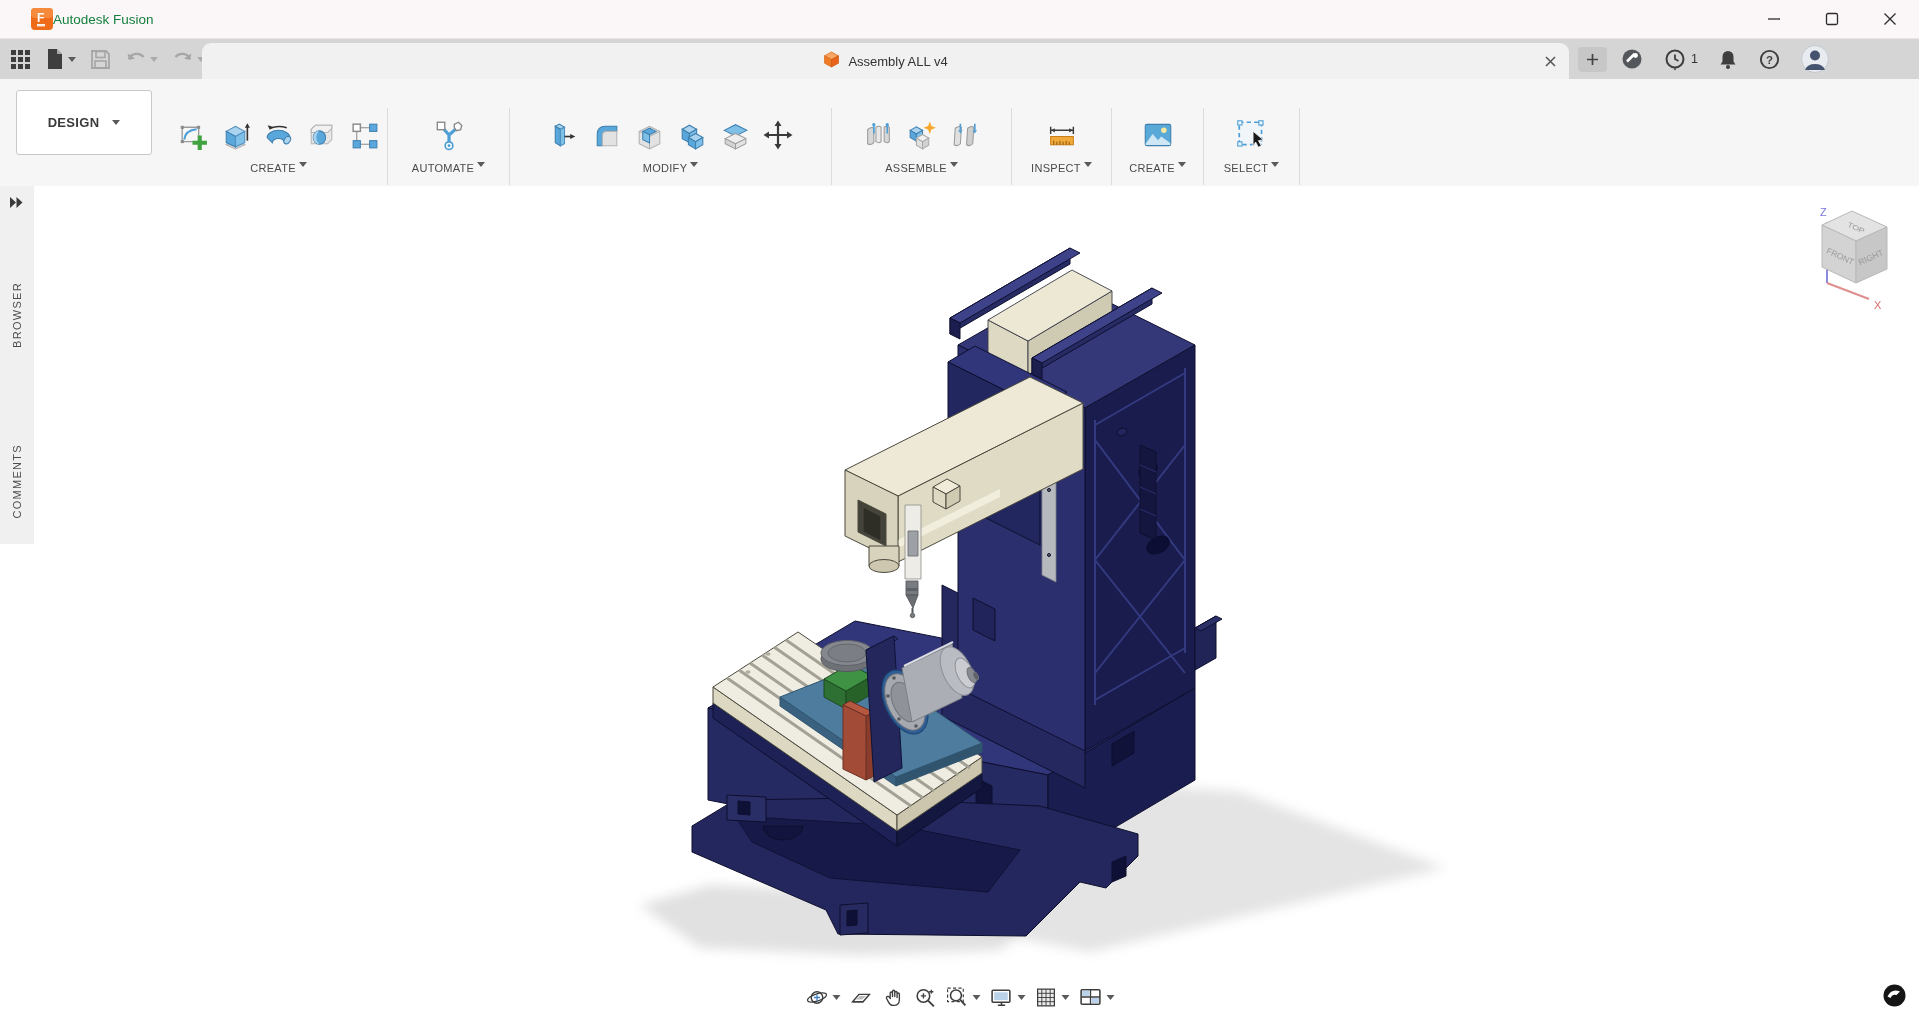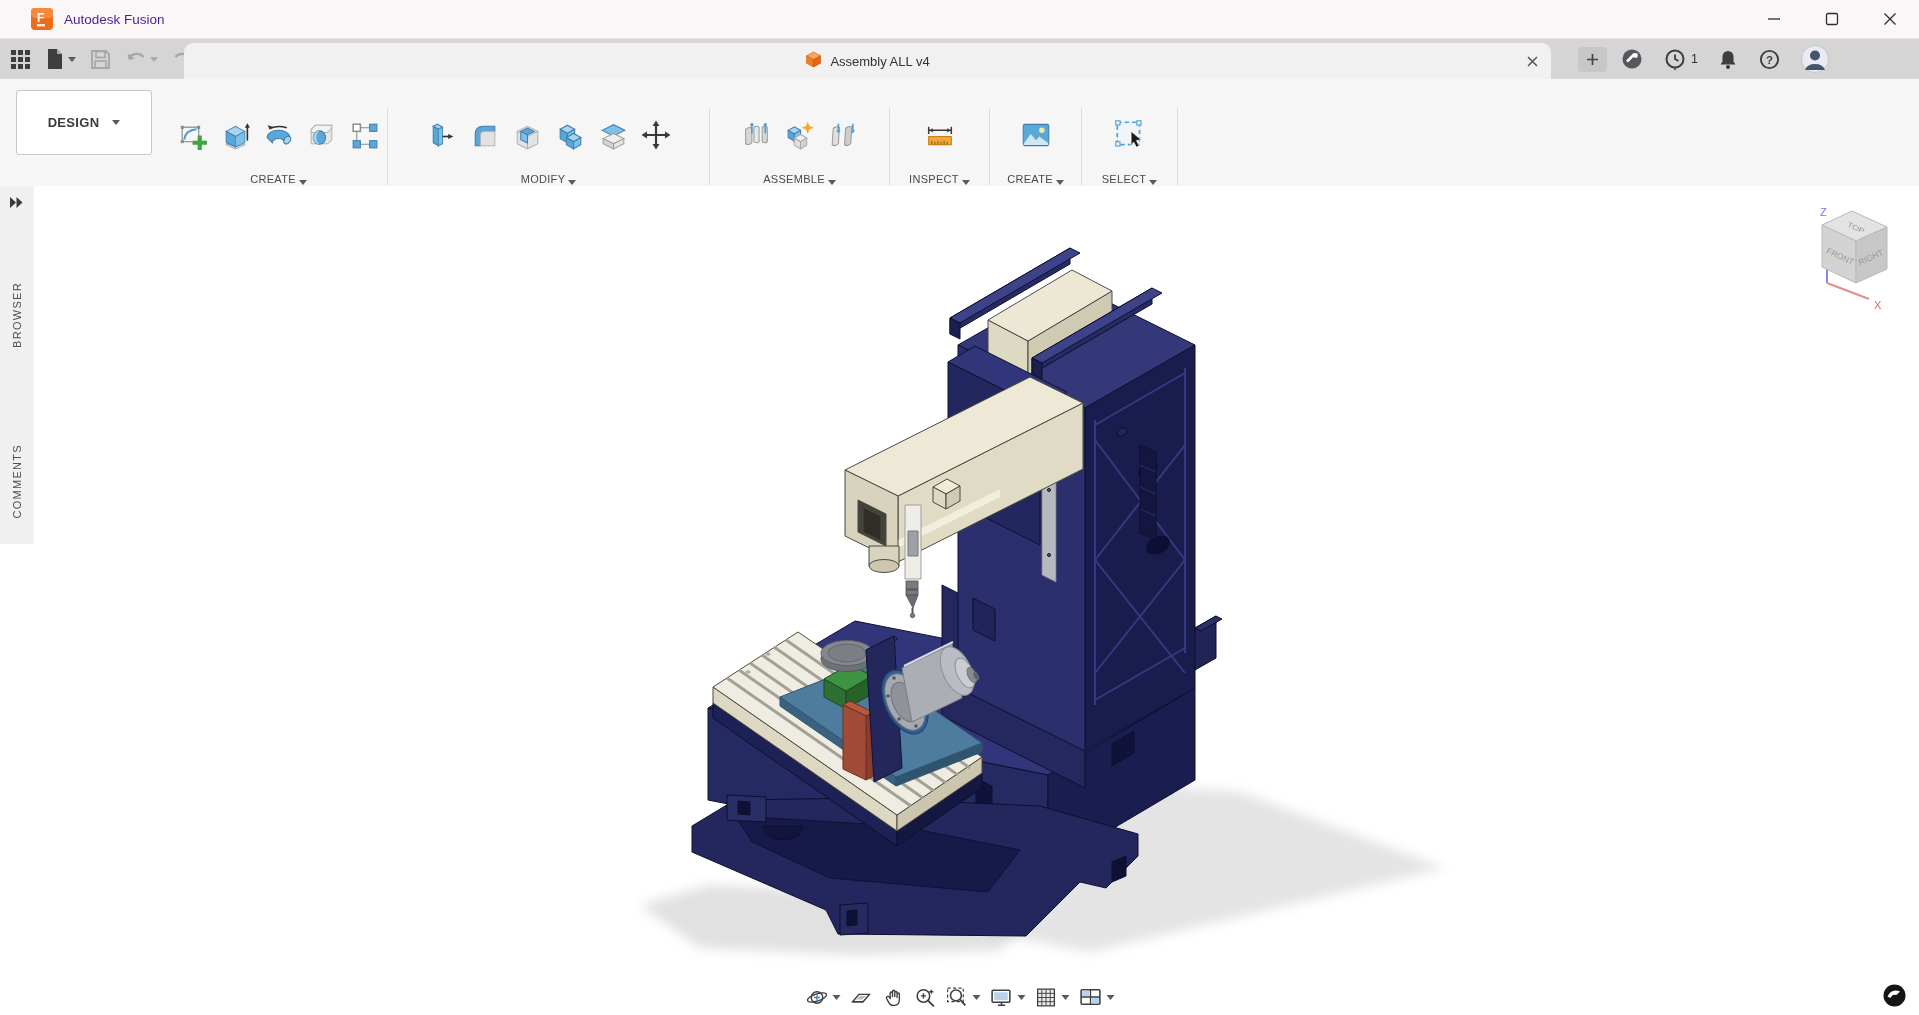--- a/index.html
+++ b/index.html
@@ -1,48 +1,48 @@
 <!DOCTYPE html>
 <html><head>
 <meta charset="utf-8">
 <style>
   html,body{margin:0;padding:0;}
   body{width:1919px;height:1015px;overflow:hidden;background:#fff;
        font-family:"Liberation Sans",sans-serif;-webkit-font-smoothing:antialiased;position:relative;}
   
   .titlebar{height:38px;background:#fbf7f8;border-bottom:1px solid #e9e4e6;display:flex;align-items:center;position:relative;}
   .titlebar .logo{margin-left:31px;width:22px;height:22px;display:inline-flex;}
-  .titlebar .apptitle{margin-left:11px;font-size:13.5px;color:#4c1d95;}
+  .titlebar .apptitle{font-size:13.5px;color:#15803d;}
   .wincontrols{position:absolute;right:0;top:0;height:100%;display:flex;}
   .wincontrols .wbtn{width:58px;height:100%;display:flex;align-items:center;justify-content:center;color:#2c2c2c;}
   
   .apptoolbar{height:40px;background:#d5d5d5;position:relative;}
   .tb-left{position:absolute;left:10px;top:0;height:40px;display:flex;align-items:center;gap:14px;}
   .tbtn{display:inline-flex;align-items:center;gap:3px;color:#3e3e3e;}
   .tbtn.disabled{color:#a6a6a6;}
   .car{width:0;height:0;border-left:4px solid transparent;border-right:4px solid transparent;border-top:5px solid #5a5a5a;display:inline-block;}
   .tbtn.disabled .car{border-top-color:#ababab;}
-  .doctab{position:absolute;left:184px;top:4px;height:36px;width:1367px;background:#f1f1f1;border-radius:9px 9px 0 0;display:flex;align-items:center;justify-content:center;gap:8px;}
+  .doctab{position:absolute;left:202px;top:4px;height:36px;width:1367px;background:#f1f1f1;border-radius:9px 9px 0 0;display:flex;align-items:center;justify-content:center;gap:8px;}
   .doctab .dtitle{font-size:13px;color:#333;}
   .tab-close{position:absolute;right:10px;top:9px;width:18px;height:18px;display:flex;align-items:center;justify-content:center;color:#555;}
   .tab-add{position:absolute;left:1578px;top:8px;width:29px;height:25px;background:#c7c7c7;border-radius:4px;display:flex;align-items:center;justify-content:center;color:#444;}
   .tb-right{position:absolute;left:1620px;top:0;height:40px;display:flex;align-items:center;gap:19px;color:#454545;}
   .badge{font-size:12.5px;color:#333;margin-left:1px;}
   
   .ribbon{height:107px;background:#f6f6f6;border-bottom:1px solid #d6d6d6;position:relative;}
   .workspace{position:absolute;left:16px;top:11px;width:134px;height:63px;background:#fff;border:1px solid #c8c8c8;border-radius:3px;
              display:flex;align-items:center;justify-content:center;gap:13px;font-size:13px;font-weight:bold;color:#3a3a3a;letter-spacing:.3px;}
   .rtabs{position:absolute;left:188px;top:0;height:29px;display:flex;}
   .rtab{padding:0 26px;font-size:12px;color:#3d3d3d;display:flex;align-items:center;letter-spacing:.5px;}
   .rtab.active{color:#1a86c8;font-weight:bold;box-shadow:inset 0 -3.5px 0 #1a86c8;}
   .rgroups{position:absolute;left:170px;top:29px;bottom:1px;display:flex;}
   .rgroup{display:flex;flex-direction:column;border-right:1px solid #dcdcdc;box-sizing:border-box;}
   .gicons{flex:1;display:flex;align-items:center;justify-content:center;gap:5px;}
   .icell{width:38px;height:42px;display:flex;align-items:center;justify-content:center;}
-  .glabel{height:23px;display:flex;align-items:flex-end;justify-content:center;gap:3px;font-size:11px;color:#4a4a4a;letter-spacing:.3px;}
+  .glabel{height:23px;display:flex;align-items:flex-start;justify-content:center;gap:3px;font-size:11px;color:#4a4a4a;letter-spacing:.3px;}
   .rgroup.disabled .icell{opacity:.85;}
   
   .canvas{position:absolute;top:186px;left:0;right:0;bottom:0;background:#ffffff;}
   .canvas svg.scene{position:absolute;inset:0;}
   .sidestrip{position:absolute;left:0;top:0;width:34px;height:358px;background:#f0f0f0;}
   .expandbtn{position:absolute;left:8px;top:9px;color:#3c3c3c;}
   .vlabel{position:absolute;left:50%;transform:translateX(-50%) rotate(180deg);writing-mode:vertical-rl;
           font-size:11px;color:#4d4d4d;letter-spacing:1.3px;}
   .vlabel.browser{top:96px;}
   .vlabel.comments{top:258px;}
@@ -233,20 +233,37 @@
               <path d="M12 8.5 h9 M8.5 12 v9 M12 24.5 h9" stroke="#8a8a8a" fill="none"></path>
               <rect x="5" y="5" width="7" height="7" fill="#fff" stroke="#8a8a8a" stroke-width="1.4"></rect>
               <rect x="21" y="5" width="7" height="7" fill="#5aa7dc" stroke="#3d7fae"></rect>
               <rect x="5" y="21" width="7" height="7" fill="#5aa7dc" stroke="#3d7fae"></rect>
               <rect x="21" y="21" width="7" height="7" fill="#5aa7dc" stroke="#3d7fae"></rect>
             </svg>
           </div>
         </div>
         <div class="glabel">
           <span>CREATE</span>
+          <span class="car"></span>
+        </div>
+      </div>
+      <div class="rgroup " style="width:122px">
+        <div class="gicons">
+          <div class="icell">
+            <svg width="34" height="34" viewBox="0 0 32 32">
+              <path d="M16 16 L9 8 M16 16 L24 9 M16 16 V25" stroke="#4d9fd6" stroke-width="3" fill="none"></path>
+              <rect x="5" y="4" width="7" height="7" fill="#fff" stroke="#8a8a8a" stroke-width="1.3"></rect>
+              <path d="M21 6 l4-2 3 3 -1 4 -4 1 -2-3 z" fill="#fff" stroke="#8a8a8a" stroke-width="1.3"></path>
+              <circle cx="16" cy="26" r="3.6" fill="#fff" stroke="#4d9fd6" stroke-width="1.6"></circle>
+              <circle cx="16" cy="26" r="1.4" fill="#4d9fd6"></circle>
+            </svg>
+          </div>
+        </div>
+        <div class="glabel">
+          <span>AUTOMATE</span>
           <span class="car"></span>
         </div>
       </div>
       <div class="rgroup " style="width:322px">
         <div class="gicons">
           <div class="icell">
             <svg width="33" height="33" viewBox="0 0 32 32">
               <path d="M8 7 l5 3 v16 l-5-3 z" fill="#5aa7dc" stroke="#3d7fae"></path>
               <path d="M13 10 l4-2 -5-3 -4 2 z" fill="#a9d3ee" stroke="#3d7fae"></path>
               <path d="M13 10 l4-2 v16 l-4 2 z" fill="#7ec0e8" stroke="#4d8fbe"></path>

